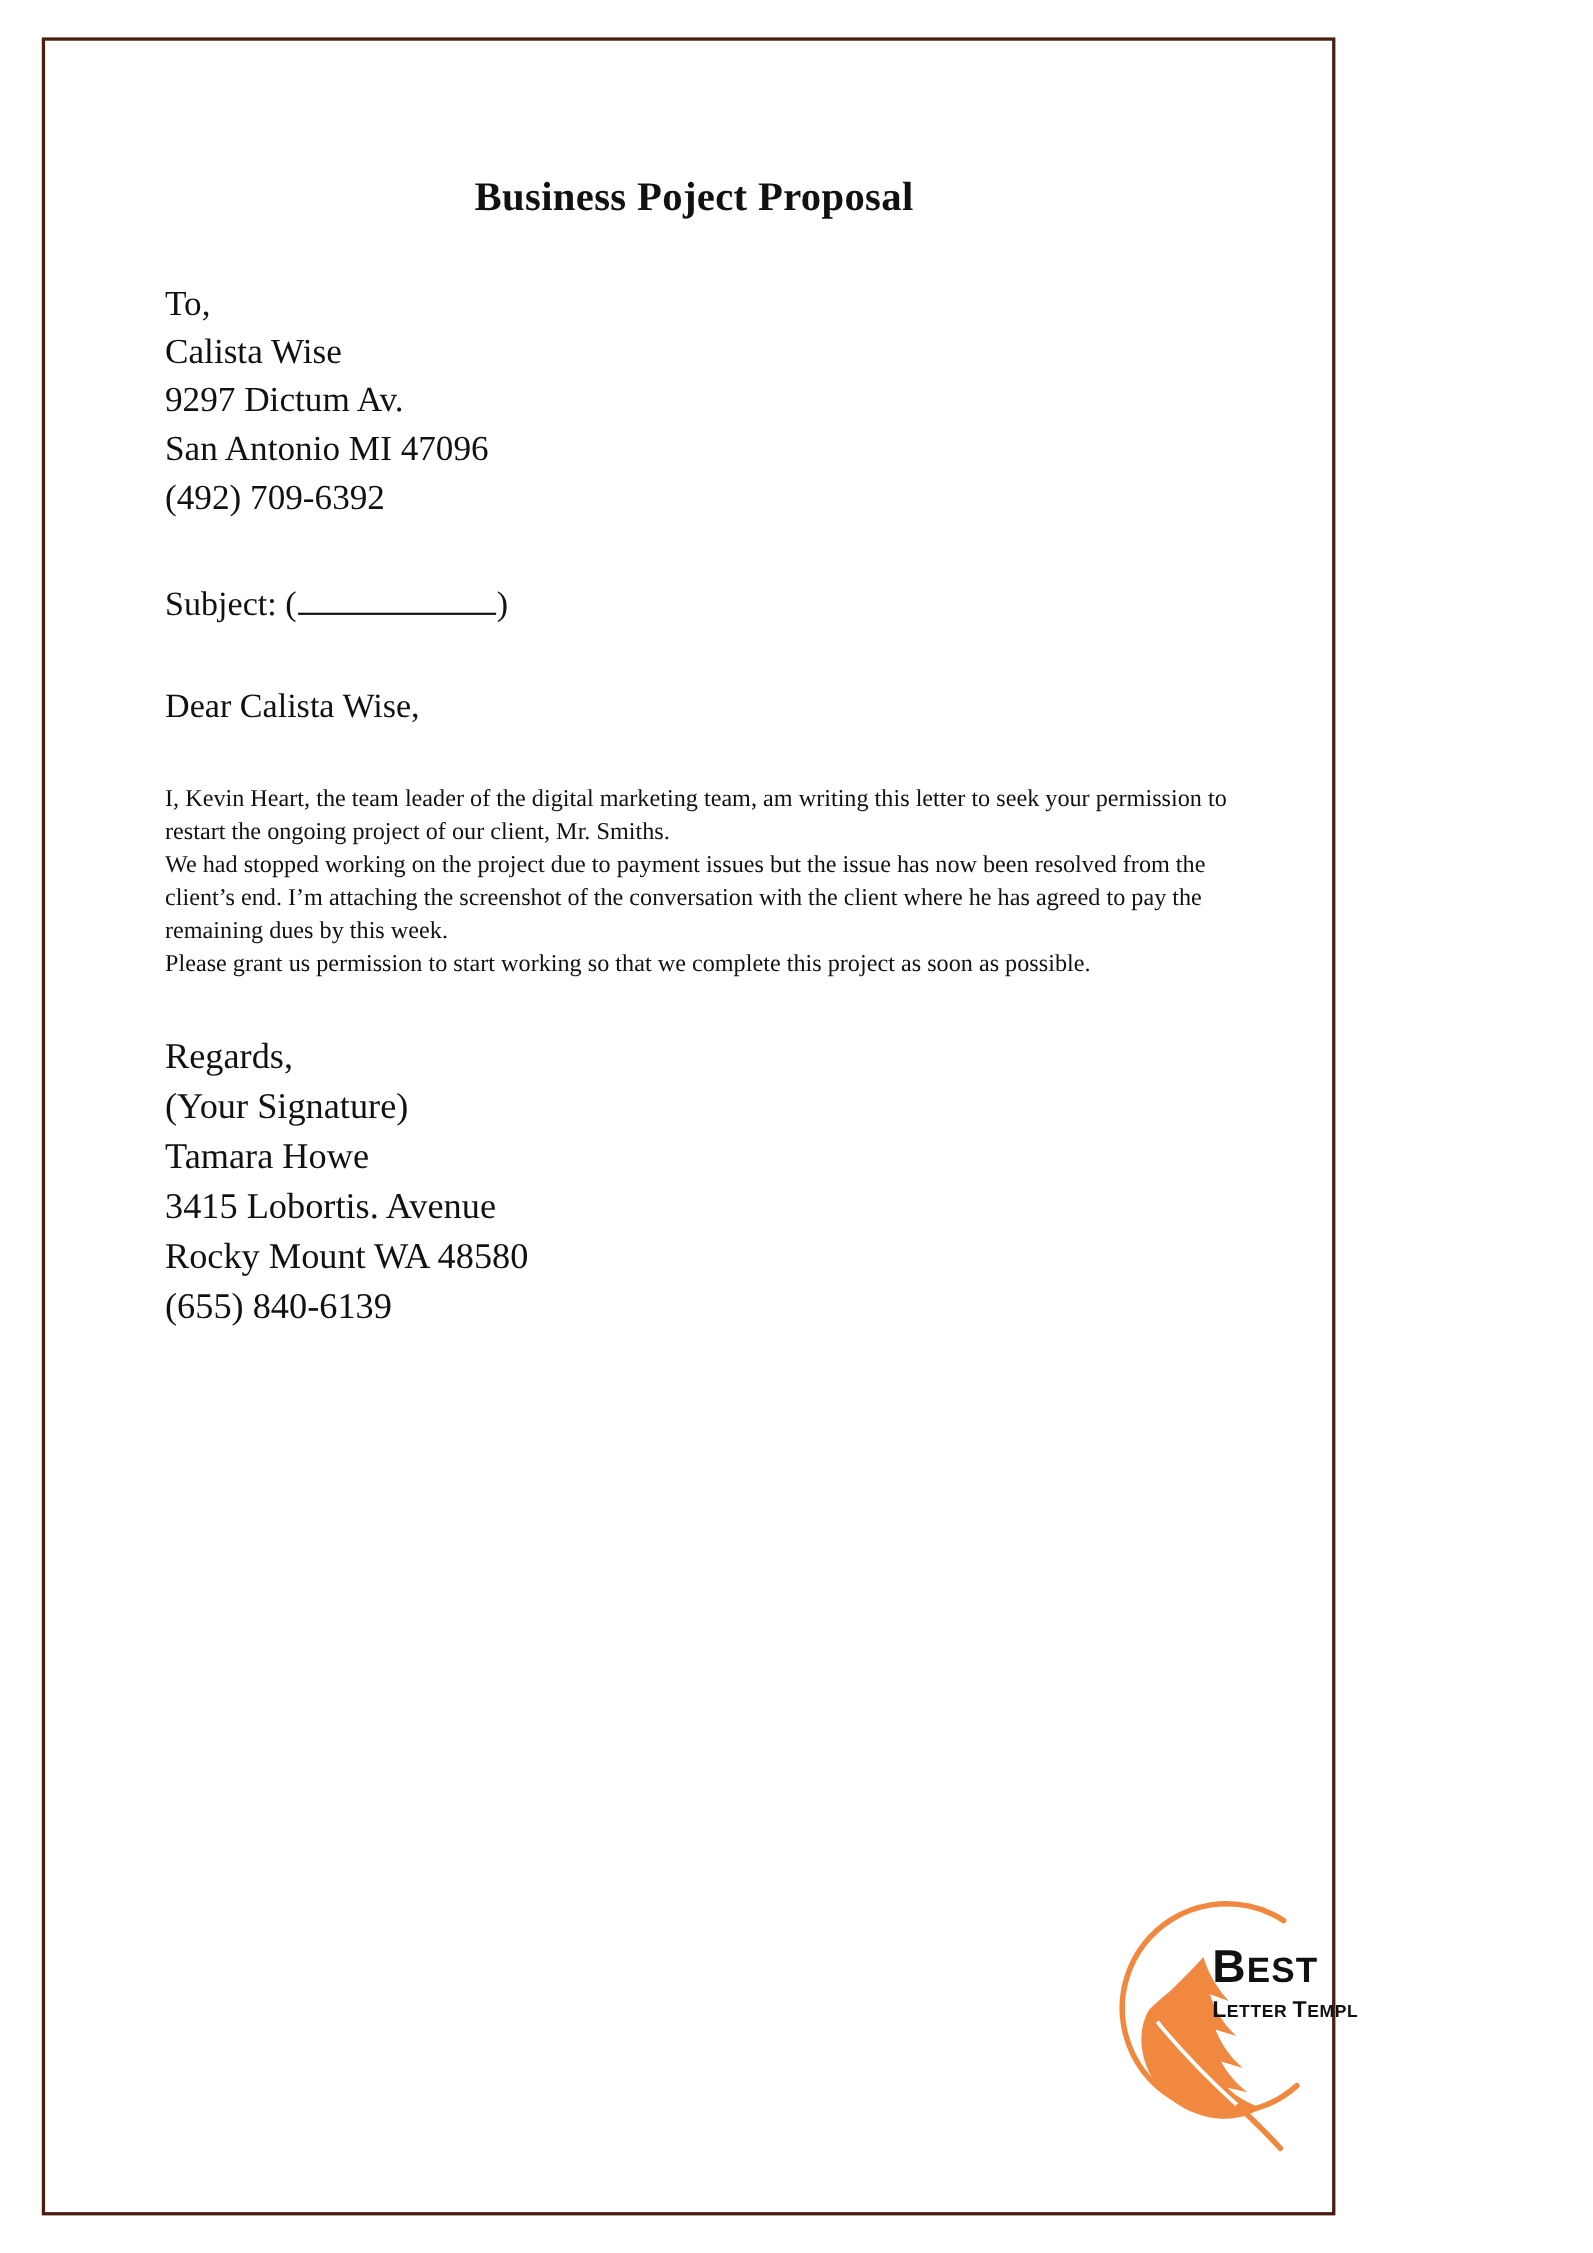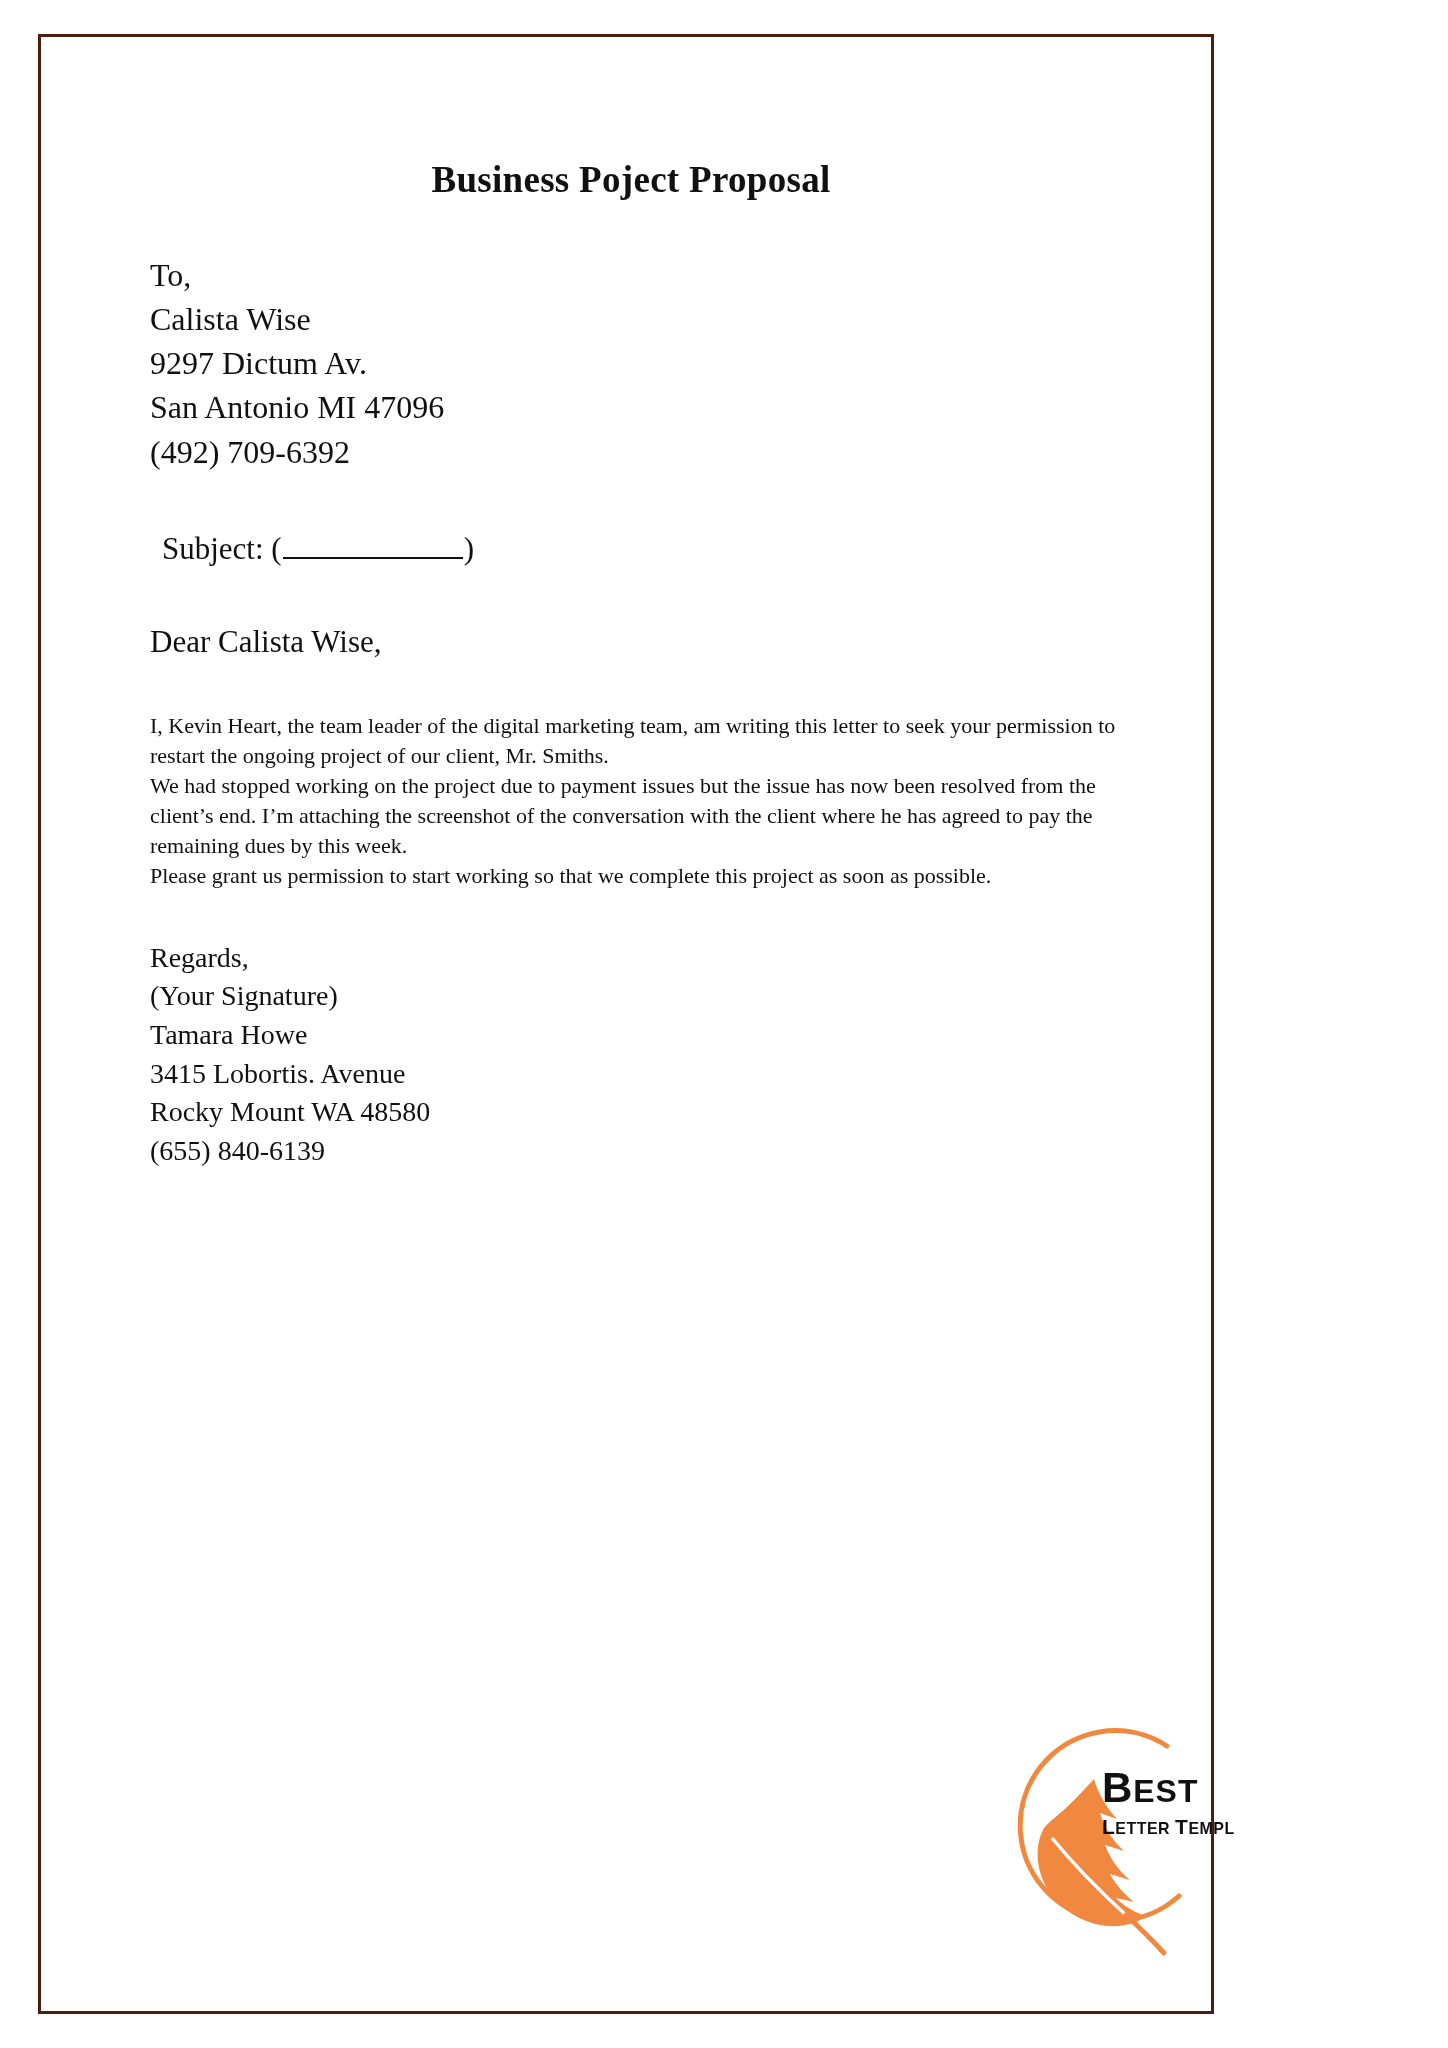--- a/index.html
+++ b/index.html
@@ -57,21 +57,20 @@
     color: #111111;
   }
   .address-block div { white-space: pre; }
   .subject-line {
     margin-top: 52px;
     font-size: 31px;
     line-height: 1.38;
     color: #111111;
     display: flex;
     align-items: baseline;
-    margin-left: 12px;
   }
   .subject-blank {
     display: inline-block;
     width: 180px;
     border-bottom: 2px solid #111111;
     height: 1.0em;
     margin: 0 1px;
   }
   .salutation {
     margin-top: 50px;
@@ -85,21 +84,21 @@
     font-size: 22px;
     line-height: 1.36;
     color: #111111;
     max-width: 1010px;
   }
   .body-block p {
     margin: 0;
   }
   .closing-block {
     margin-top: 48px;
-    font-size: 28px;
+    font-size: 33px;
     line-height: 1.38;
     color: #111111;
   }
   .closing-block div { white-space: pre; }
 
   
   .logo {
     position: absolute;
     right: 18px;
     bottom: 88px;

